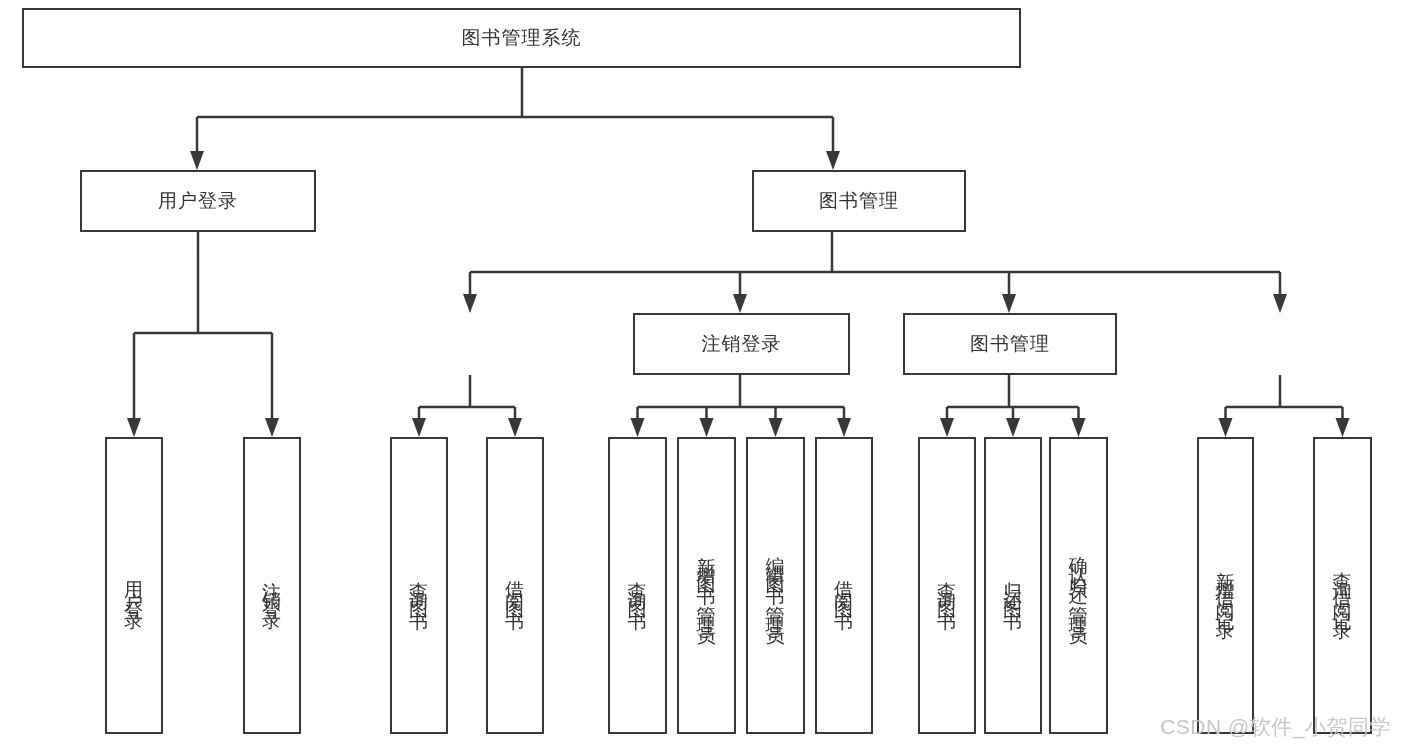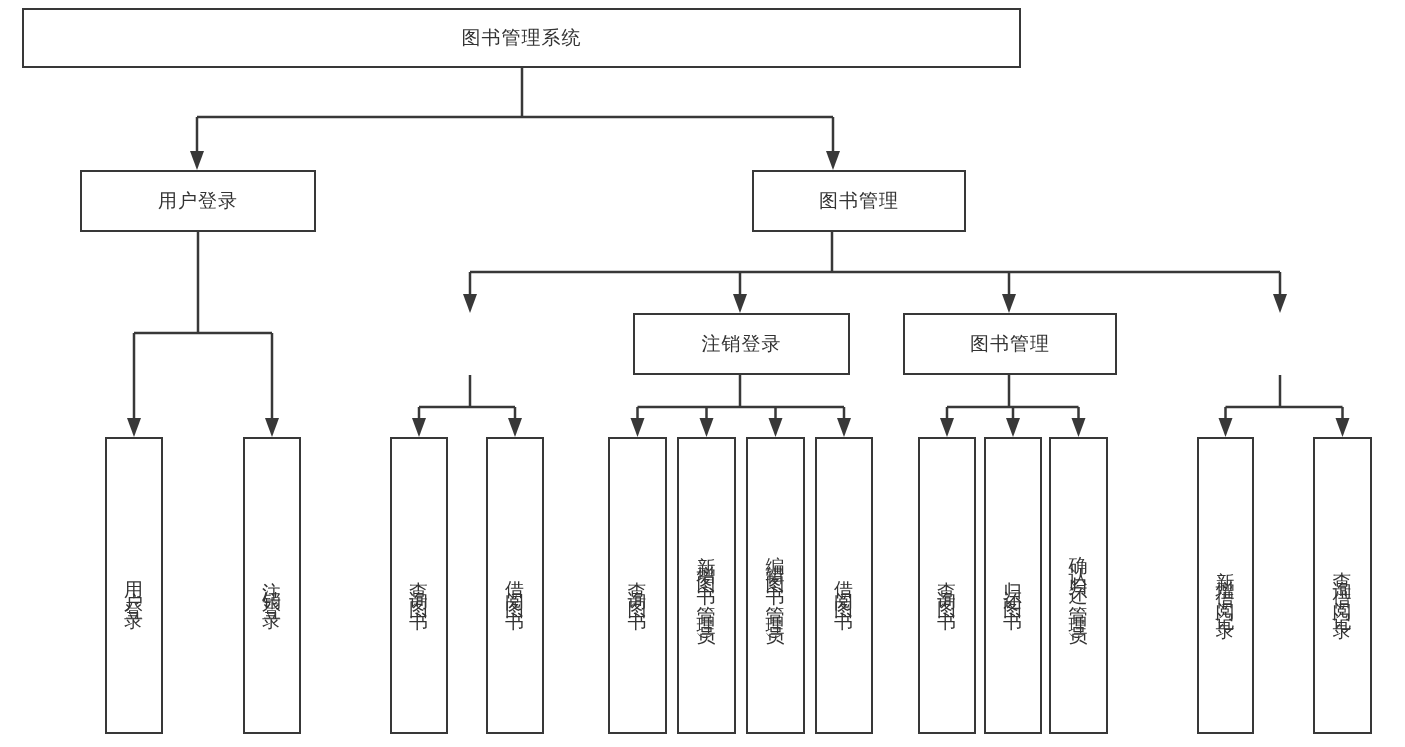--- a/index.html
+++ b/index.html
@@ -125,14 +125,15 @@
     <span class="v-text">确认归还（管理员）</span>
   </div>
 
   <div class="node leaf" style="left:1197px;top:437px;width:57px;height:297px">
     <span class="v-text">新增借阅记录</span>
   </div>
   <div class="node leaf" style="left:1313px;top:437px;width:59px;height:297px">
     <span class="v-text">查询借阅记录</span>
   </div>
 
+  <div class="watermark">CSDN @软件_小贺同学</div>
 
 </div>
 
 </body></html>

